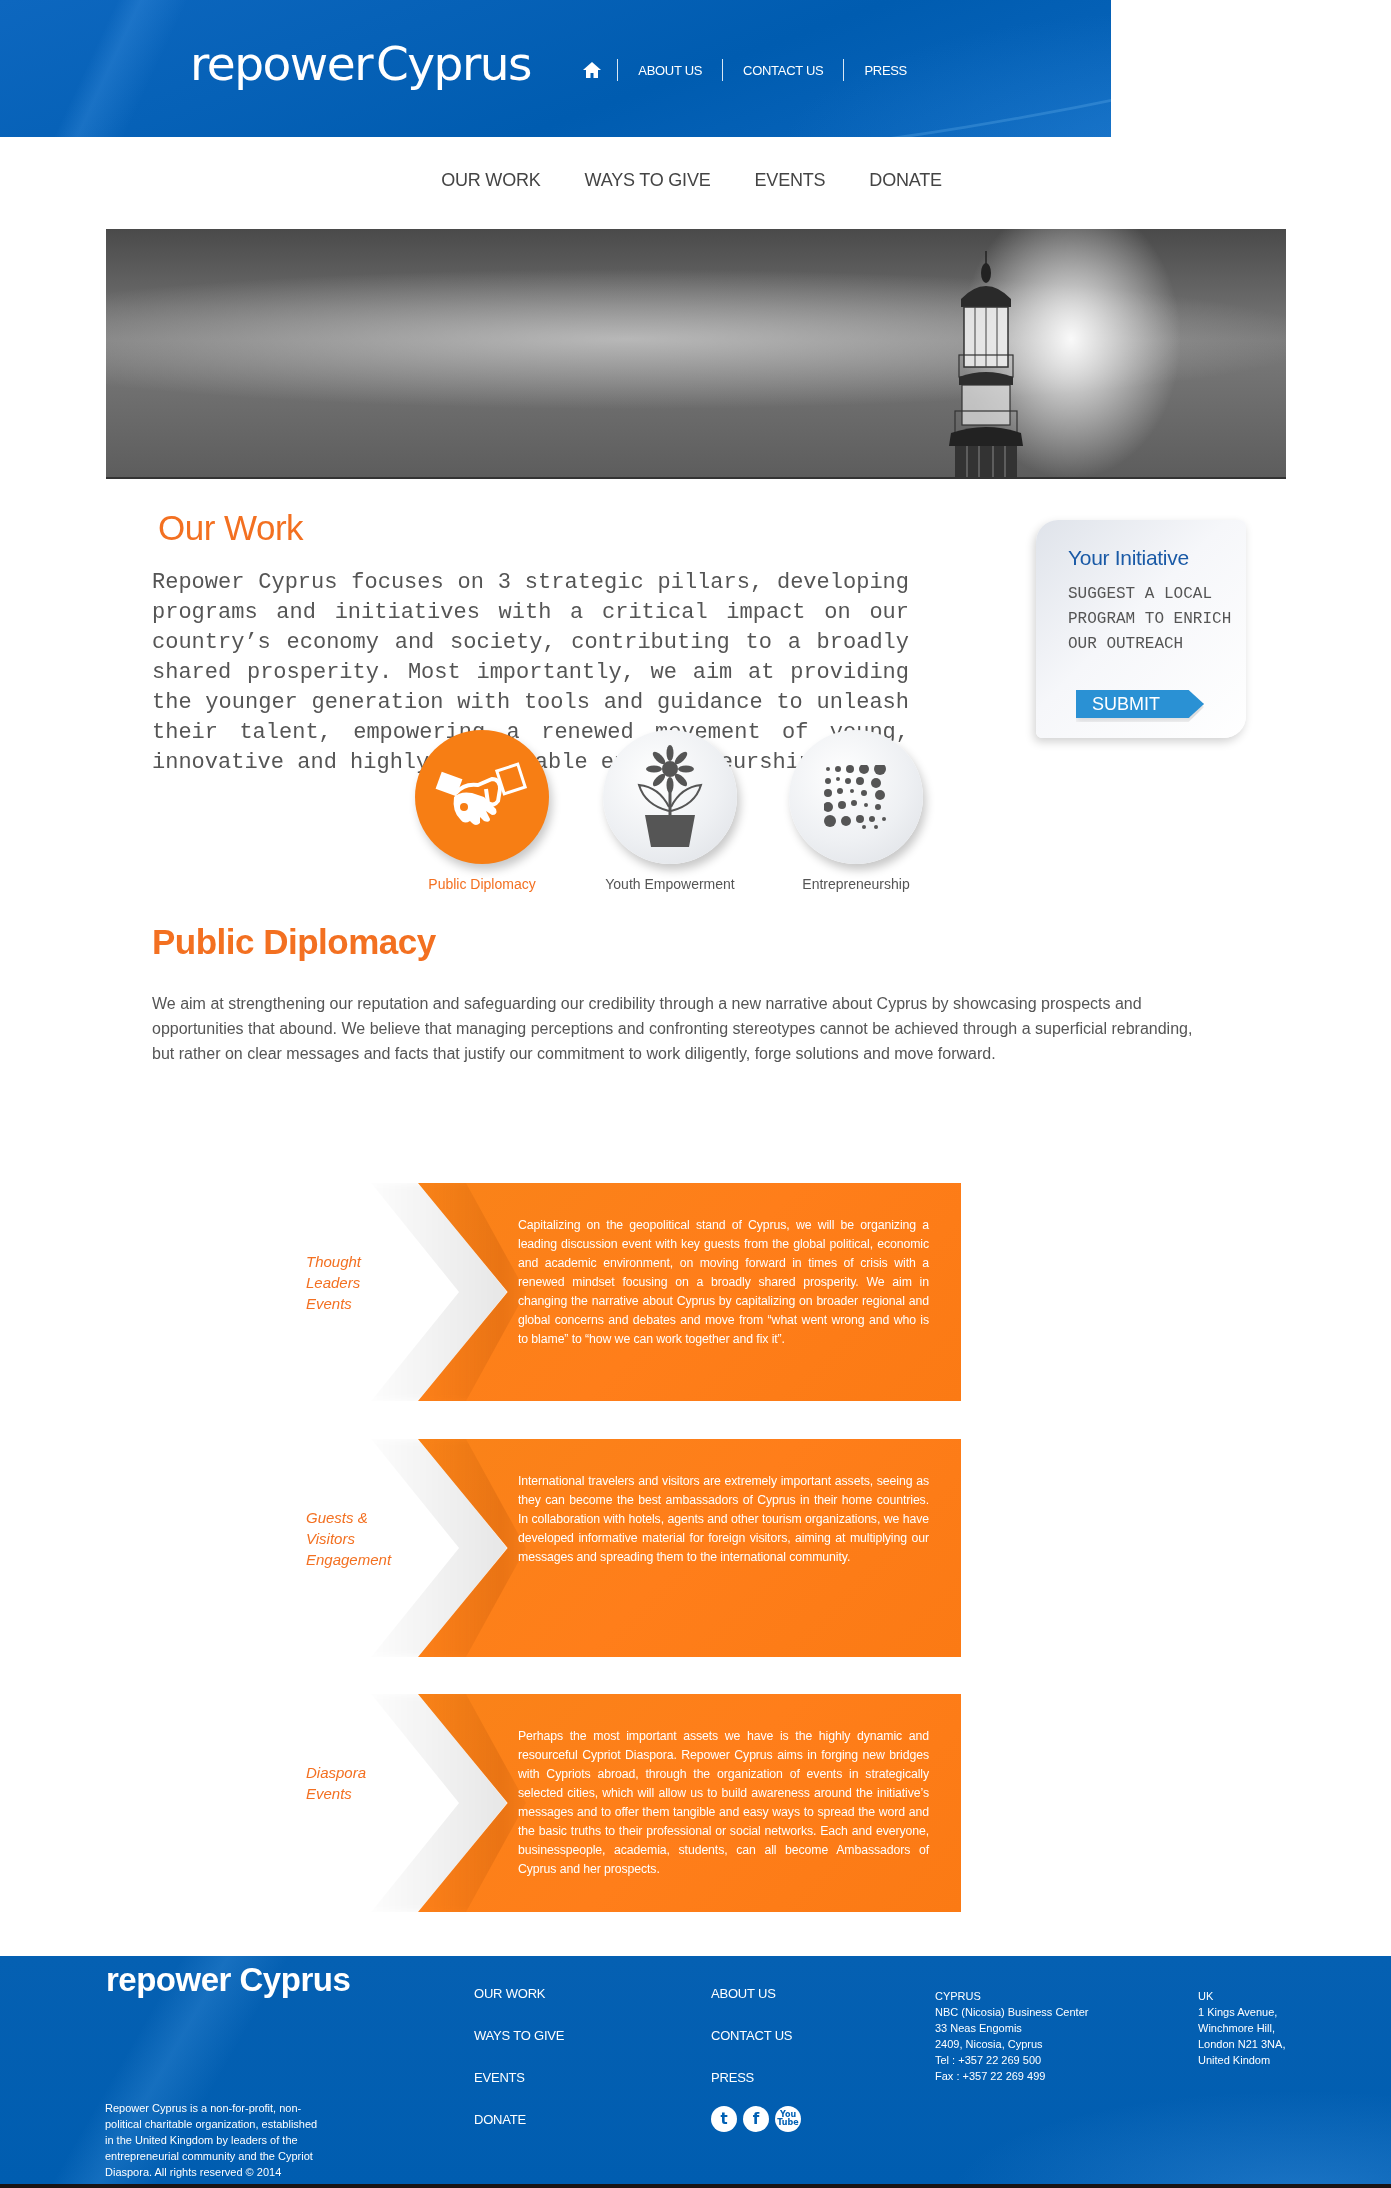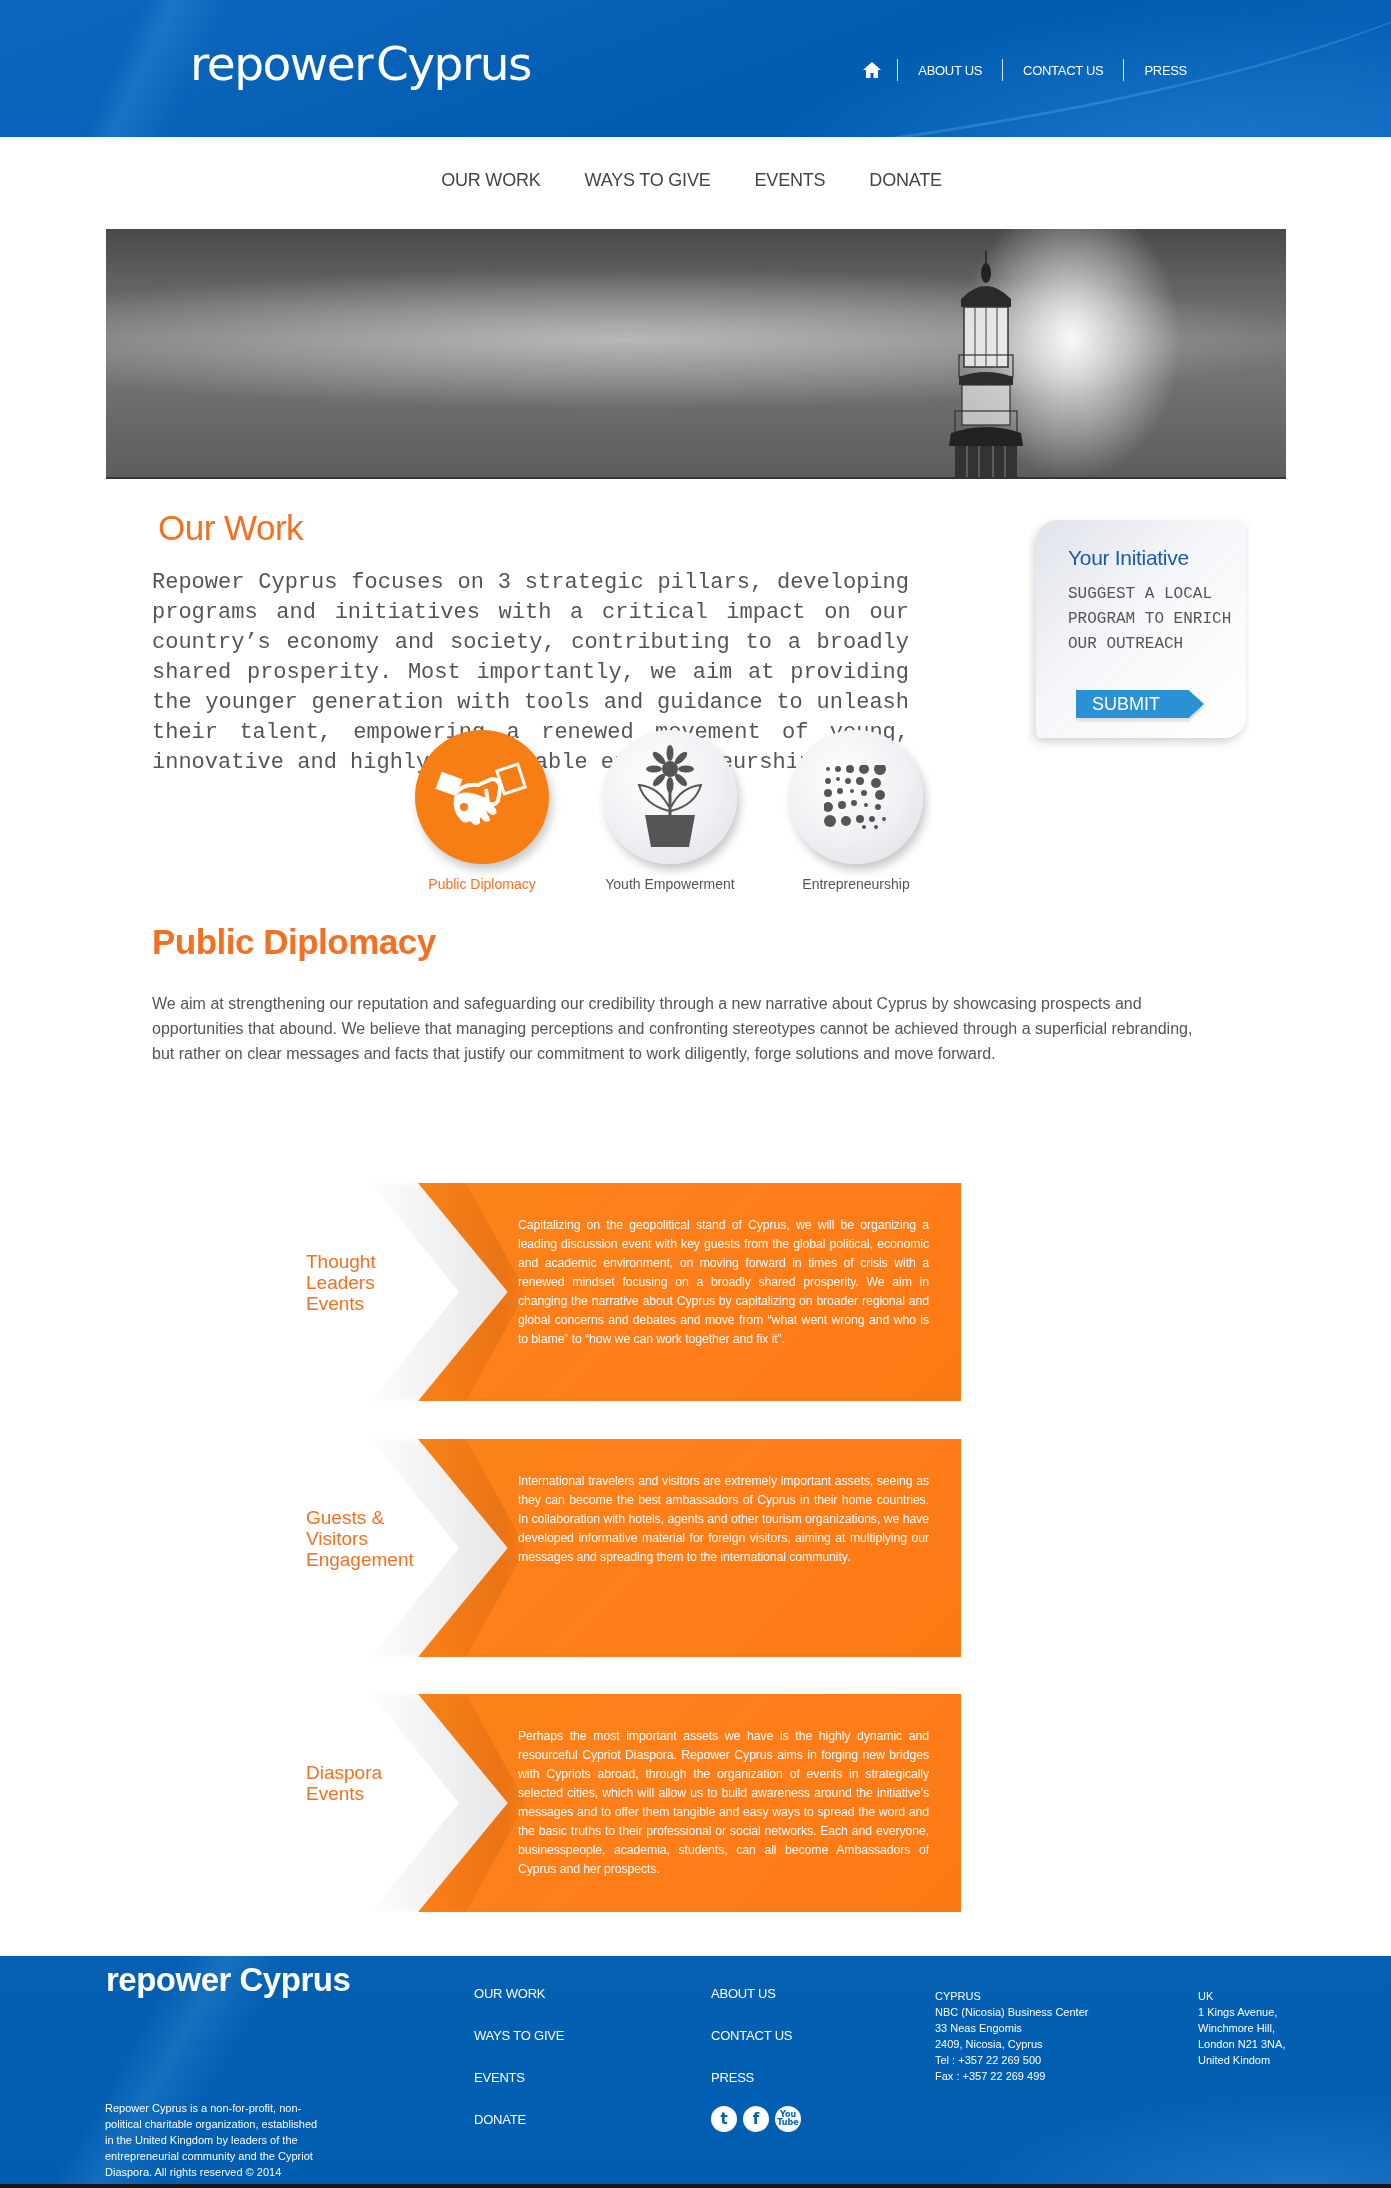--- a/index.html
+++ b/index.html
@@ -1,21 +1,21 @@
 <!DOCTYPE html>
 <html><head>
 <meta charset="utf-8">
 <style>
   * { box-sizing: border-box; margin: 0; padding: 0; }
   html, body { width: 1391px; height: 2188px; background: #ffffff; overflow: hidden; }
   body { font-family: "DejaVu Sans", "Liberation Sans", sans-serif; color: #555; position: relative; }
 
   
   .header {
-    position: absolute; left: 0; top: 0; width: 1391px; height: 137px;
+    position: absolute; left: 0; top: 0; width: 1111px; height: 137px;
     background: #0060b4;
     background-image:
       radial-gradient(ellipse 600px 200px at 1200px 150px, rgba(60,150,230,0.35), transparent 70%),
       linear-gradient(115deg, transparent 0 10%, rgba(80,160,235,0.25) 12%, transparent 16%),
       linear-gradient(160deg, #0d67bf 0%, #005cb0 60%, #0a66bd 100%);
     overflow: hidden;
   }
   .header .swoosh {
     position: absolute; left: -80px; top: -140px; width: 1600px; height: 300px;
     border-bottom: 3px solid rgba(120,190,245,0.25); border-radius: 50%;
@@ -117,22 +117,23 @@
   }
   .pd-text {
     position: absolute; left: 152px; top: 991px; width: 1060px; font-size: 16px; line-height: 25px;
     color: #555; font-family: "Liberation Sans", sans-serif;
   }
   .pd-text p { margin-bottom: 11px; }
 
   
   .event { position: absolute; left: 0; width: 1391px; height: 218px; }
   .event .label {
-    position: absolute; left: 306px; font-size: 19px; line-height: 21px; color: #f37021;
+    position: absolute; left: 306px; font-size: 15px; line-height: 21px; color: #f37021;
     font-family: "Liberation Sans", sans-serif;
+    font-style: italic;
   }
   .event .chev-shadow {
     position: absolute; left: 355px; top: 0; width: 160px; height: 218px;
     background: linear-gradient(90deg, rgba(255,255,255,0) 0%, rgba(0,0,0,0.10) 100%);
     clip-path: polygon(10% 0, 40% 0, 95% 50%, 40% 100%, 10% 100%, 65% 50%);
     filter: blur(4px);
   }
   .event .panel {
     position: absolute; left: 418px; top: 0; width: 543px; height: 218px;
     background: linear-gradient(135deg, #f98318 0%, #ff7e1a 50%, #fb7a14 100%);

